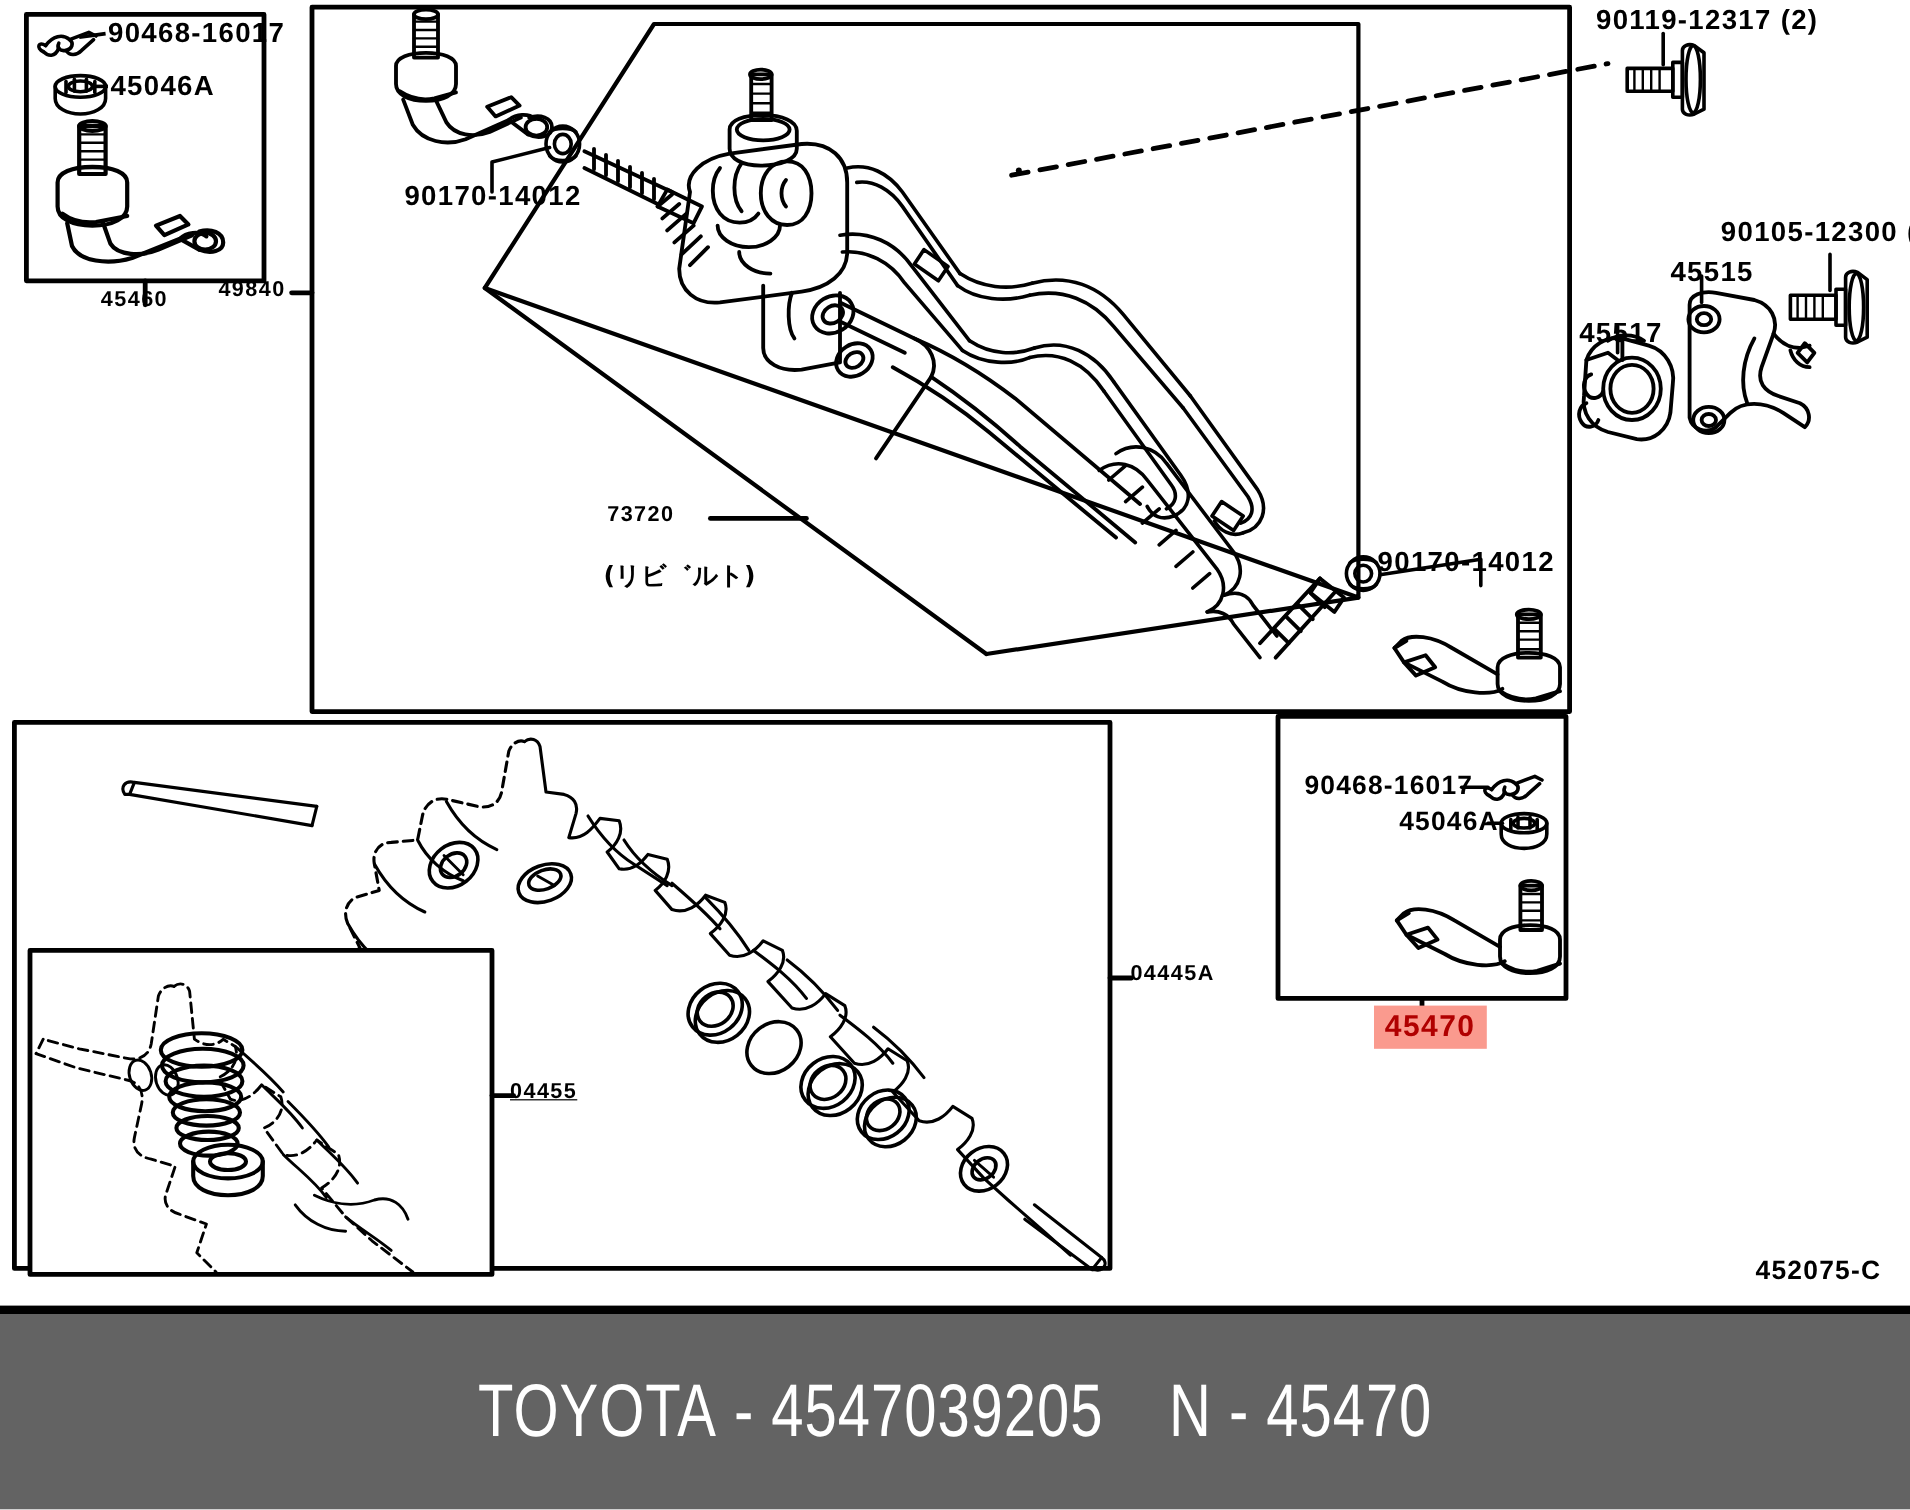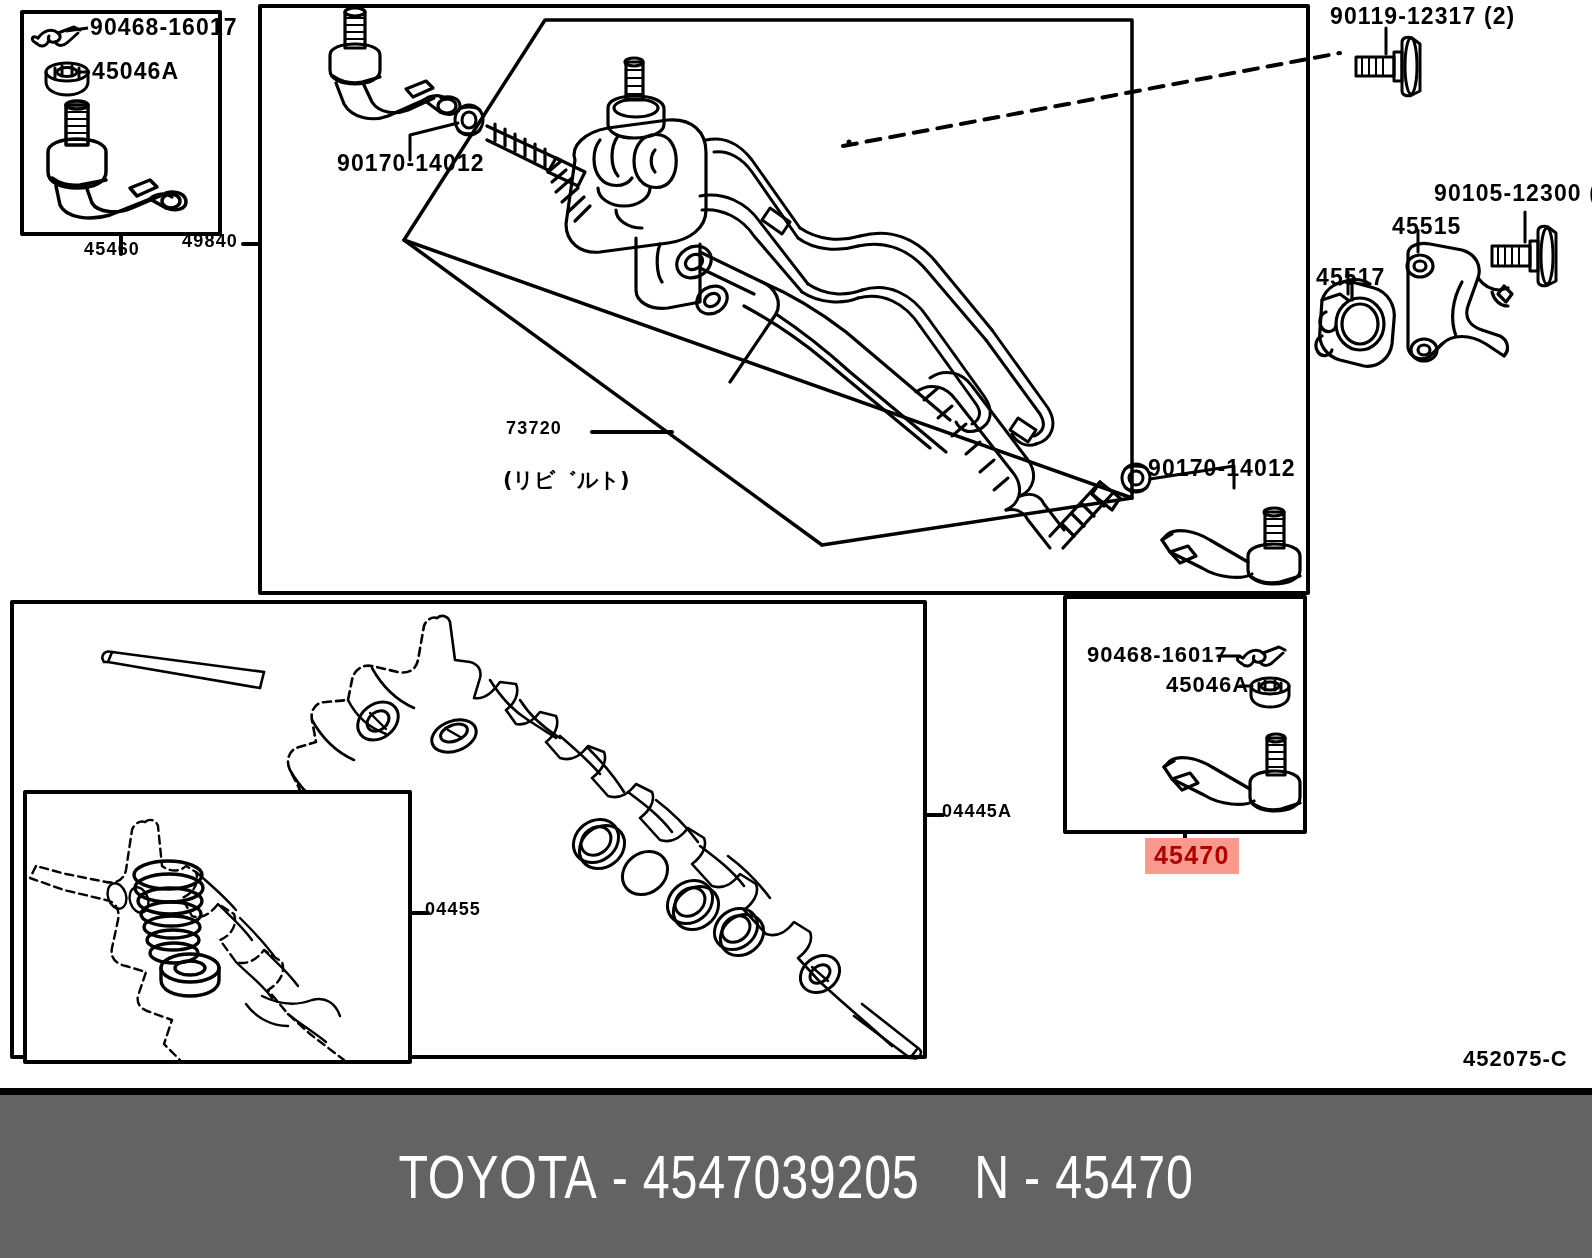--- a/index.html
+++ b/index.html
@@ -446,21 +446,21 @@
   <div class="lbl s24" style="left:1148px;top:457px;">90170-14012</div>
   <div class="lbl s26" style="left:506px;top:419px;">73720</div>
   <div class="lbl jp" style="left:503px;top:448px;margin-top:22px;">(リビ゛ルト)</div>
 
   <div class="lbl s24" style="left:1330px;top:5px;">90119-12317 (2)</div>
   <div class="lbl s24" style="left:1434px;top:182px;">90105-12300 (2)</div>
   <div class="lbl s24" style="left:1392px;top:215px;">45515</div>
   <div class="lbl s24" style="left:1316px;top:266px;">45517</div>
 
   <div class="lbl s26" style="left:942px;top:802px;">04445A</div>
-  <div class="lbl s26" style="left:425px;top:900px;">04455</div>
+  <div class="lbl s26" style="left:425px;top:900px;text-decoration:underline;">04455</div>
 
   <div class="lbl s22" style="left:1087px;top:644px;">90468-16017</div>
   <div class="lbl s22" style="left:1166px;top:674px;">45046A</div>
   <div class="hl" style="left:1145px;top:838px;">45470</div>
 
   <div class="lbl s22" style="left:1463px;top:1048px;">452075-C</div>
 
   <div id="bannerRule"></div>
   <div id="banner"></div>
   <div id="bannerText">

